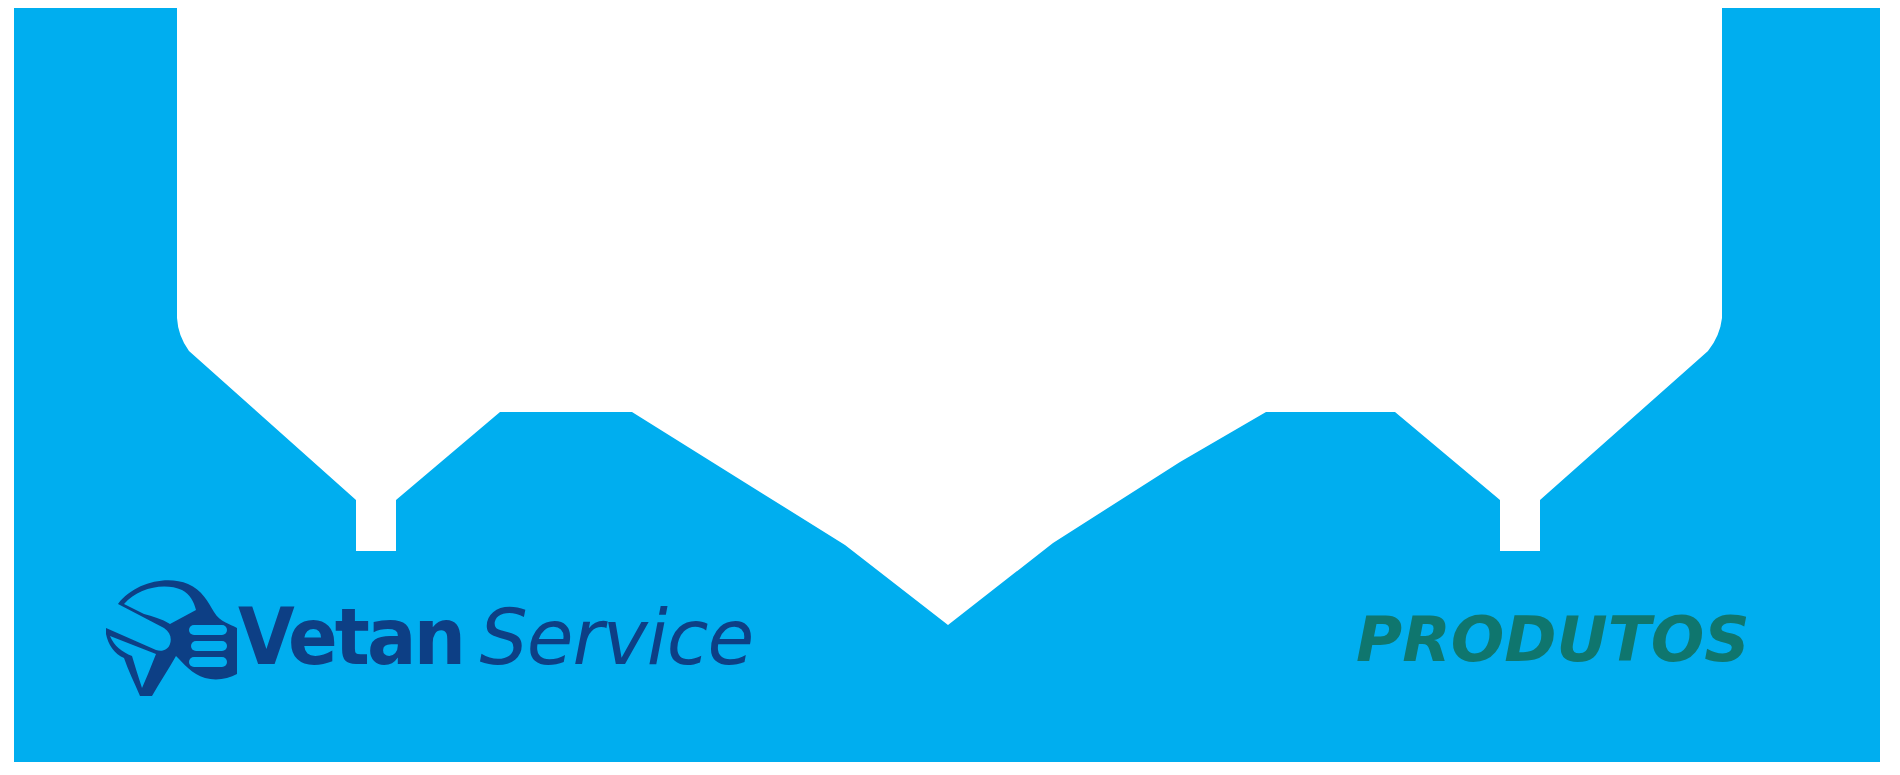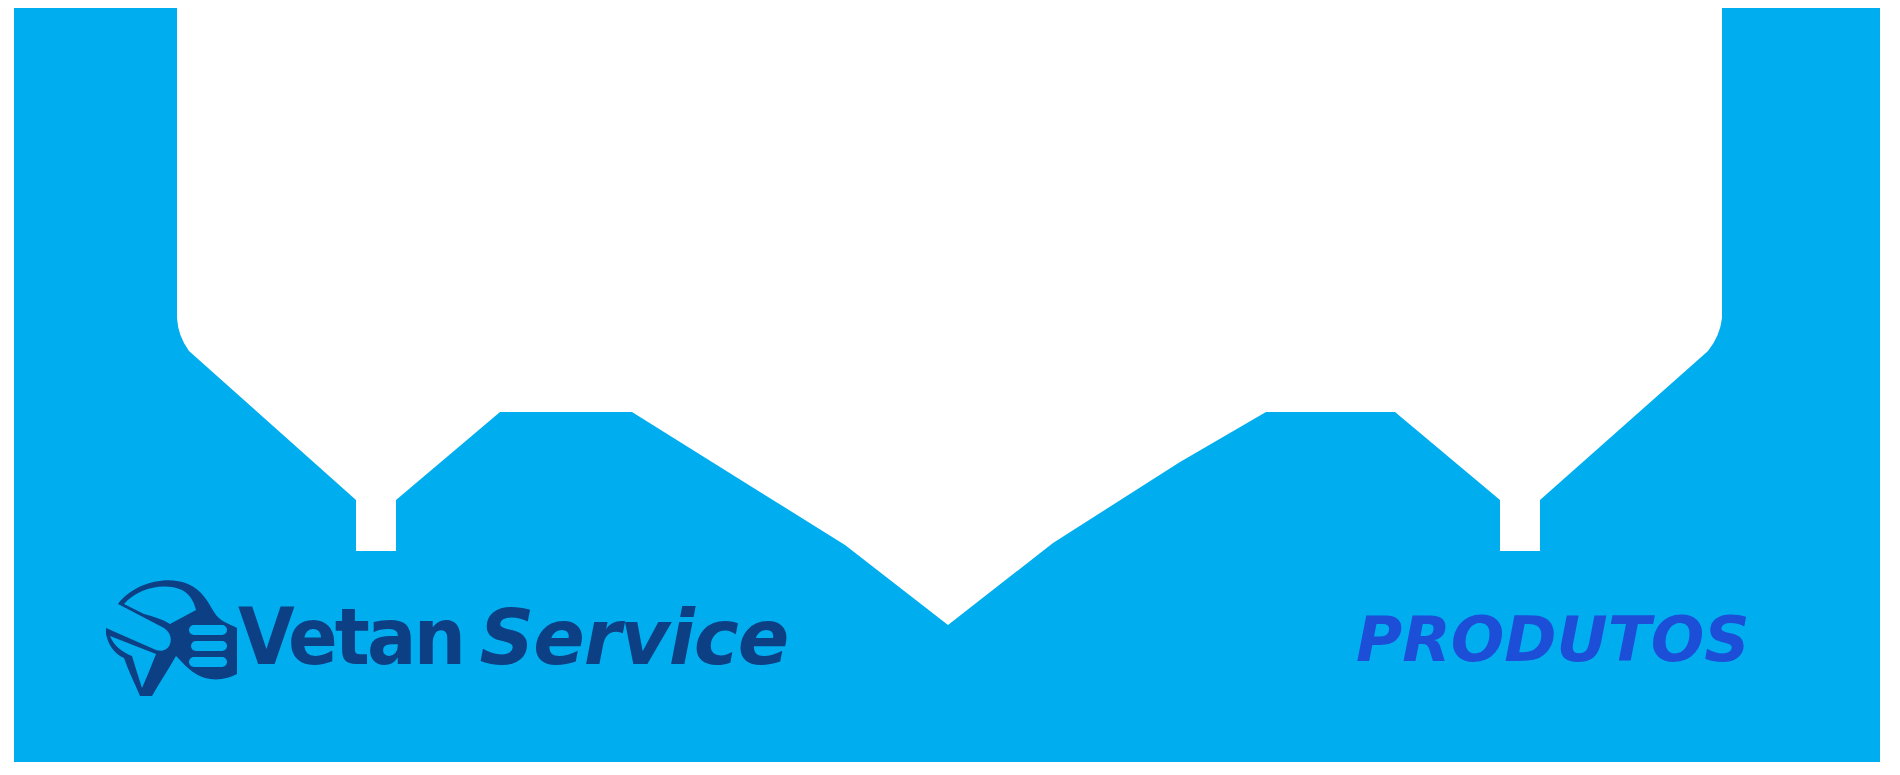--- a/index.html
+++ b/index.html
@@ -61,40 +61,40 @@
     font-weight: bold;
     font-size: 78px;
     line-height: 1;
     letter-spacing: -3px;
     color: #0d3f85;
     transform: scaleX(0.94);
     transform-origin: left bottom;
   }
   #brand-name-secondary {
     font-family: "DejaVu Sans", sans-serif;
-    font-weight: 700;
+    font-weight: 400;
     font-style: italic;
     font-size: 76px;
     line-height: 1;
     letter-spacing: -1px;
     color: #0d3f85;
     margin-left: 2px;
   }
   
   #section-title {
     position: absolute;
     left: 1352px;
     top: 608px;
     font-family: "DejaVu Sans", sans-serif;
     font-weight: bold;
     font-style: italic;
     font-size: 63px;
     line-height: 1;
     letter-spacing: 0px;
-    color: #1d4ed8;
+    color: #0f766e;
     white-space: nowrap;
     pointer-events: auto;
   }
 </style>
 </head>
 <body>
 
 <div id="stage">
 
   <svg id="banner-svg" viewBox="0 0 1900 775" xmlns="http://www.w3.org/2000/svg" aria-hidden="true">

